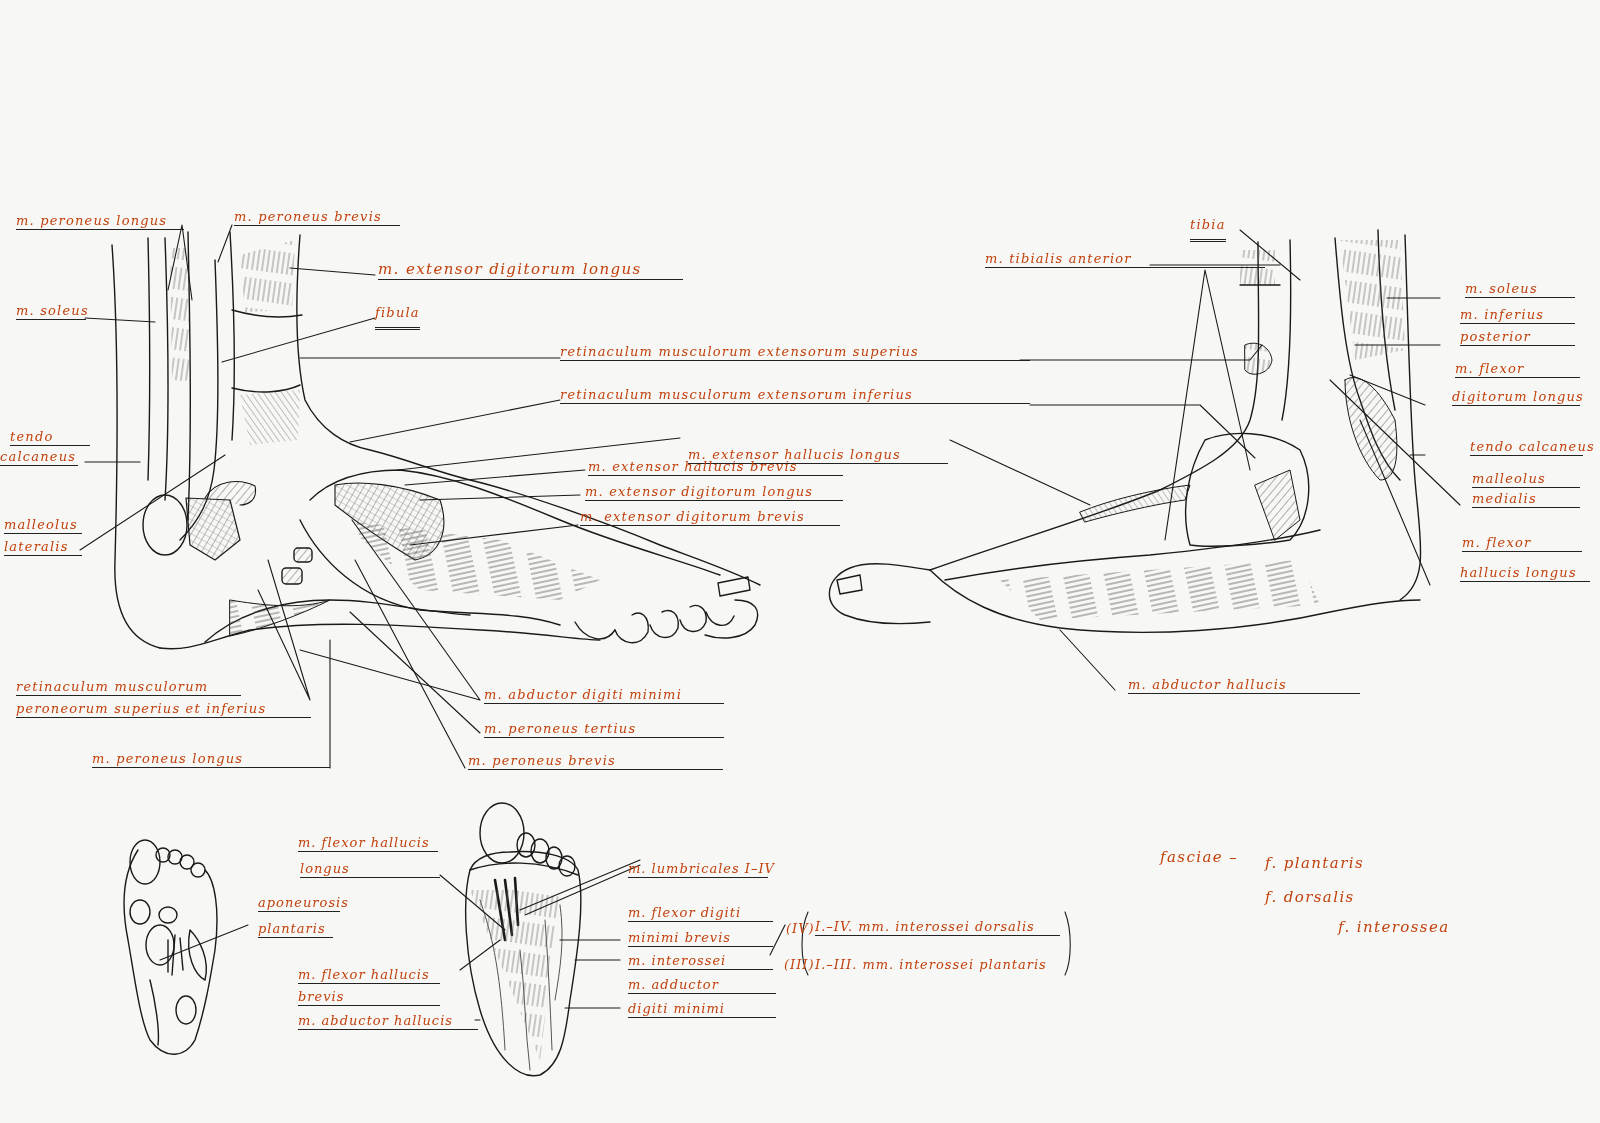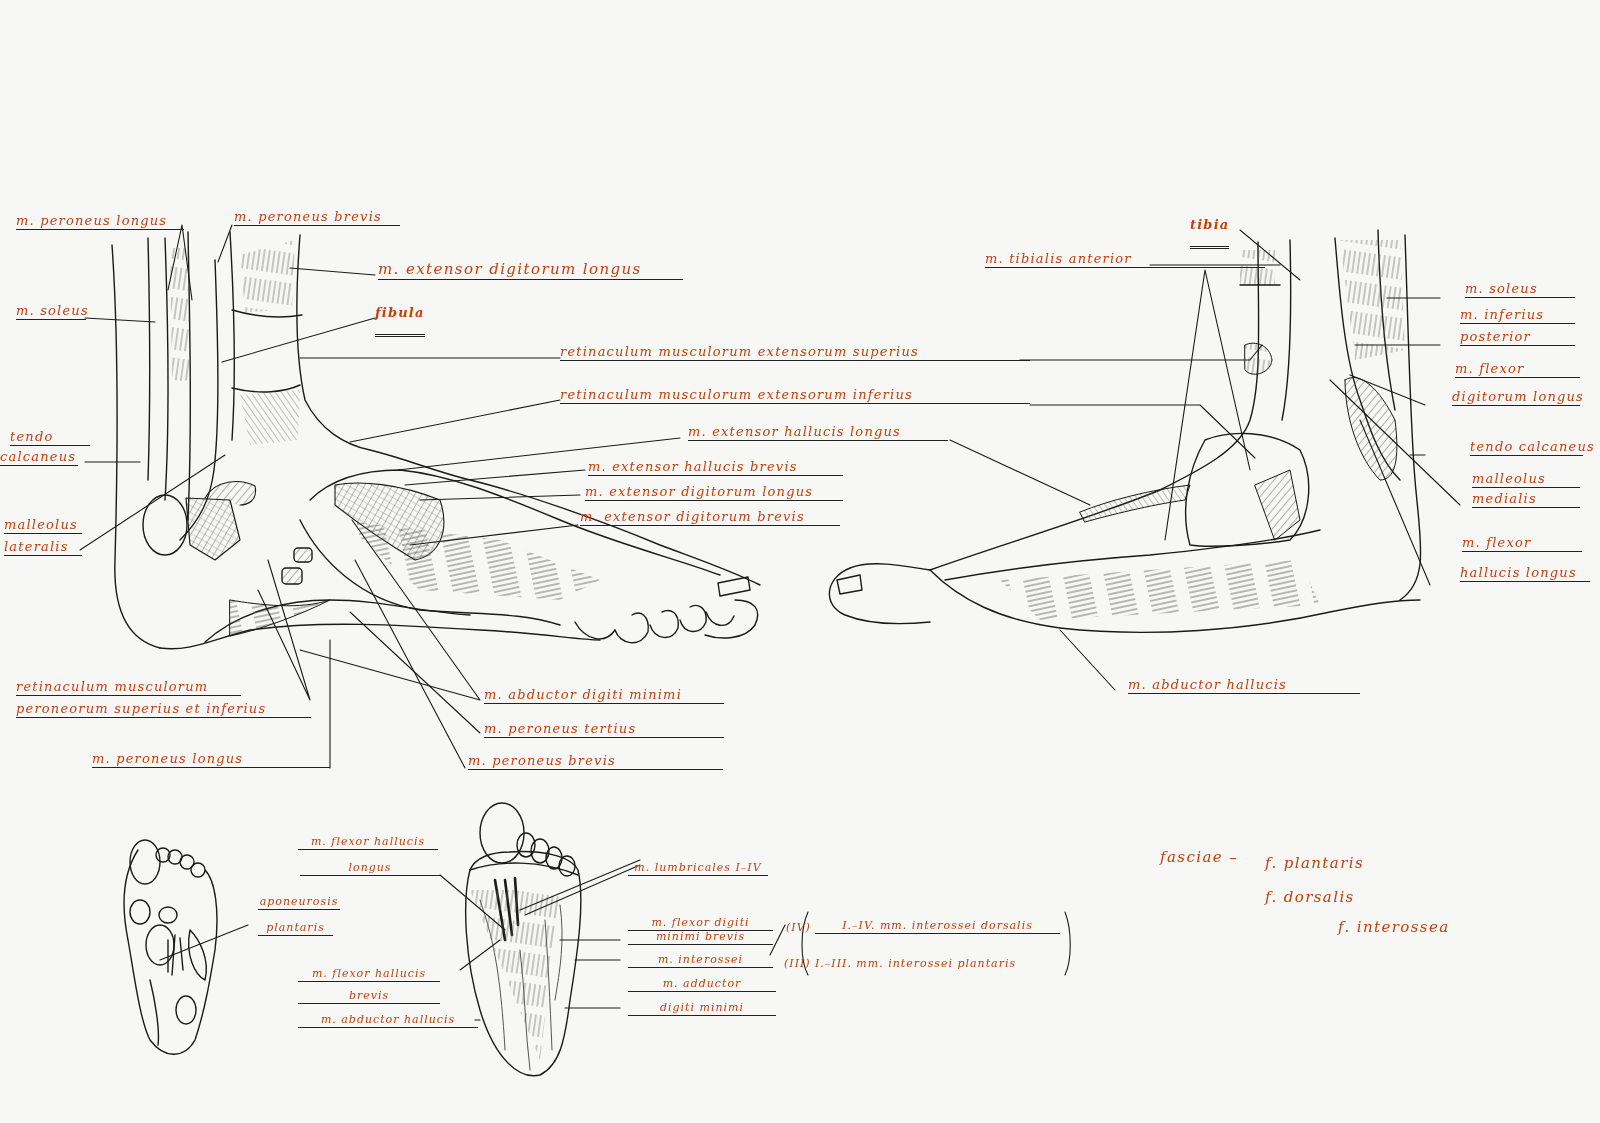--- a/index.html
+++ b/index.html
@@ -2,22 +2,22 @@
 <html><head>
 <meta charset="utf-8">
 <style>
   html,body{margin:0;padding:0;}
   body{width:1600px;height:1123px;background:#f7f7f5;position:relative;overflow:hidden;
        font-family:"DejaVu Serif", serif;color:#1a1a1a;}
   svg.art{position:absolute;left:0;top:0;width:1600px;height:1123px;}
   .lbl{position:absolute;font-family:"DejaVu Serif", serif;font-style:italic;font-size:13px;
        letter-spacing:1.2px;color:#c2410c;white-space:nowrap;line-height:1;}
   .lbl.u{border-bottom:1.5px solid #222;padding-bottom:2px;}
-  .lbl.dbl{border-bottom:3px double #222;padding-bottom:15px;font-weight:bold;}
-  .lbl.sm{font-size:11px;letter-spacing:1px;text-align:center;}
+  .lbl.dbl{border-bottom:3px double #222;padding-bottom:8px;}
+  .lbl.sm{font-size:13px;letter-spacing:1px;}
   .lbl.lg{font-size:15px;letter-spacing:1.4px;}
 </style>
 </head>
 <body>
 
 <svg class="art" viewBox="0 0 1600 1123" xmlns="http://www.w3.org/2000/svg">
   <defs>
     <pattern id="hatch" width="6" height="6" patternUnits="userSpaceOnUse" patternTransform="rotate(40)">
       <line x1="0" y1="0" x2="0" y2="6" stroke="#555" stroke-width="0.9"></line>
     </pattern>
@@ -184,21 +184,21 @@
   </g>
 </svg>
 
 <div class="lbl u" style="left:16px;top:214px;width:168px;">m. peroneus longus</div>
 <div class="lbl u" style="left:234px;top:210px;width:166px;">m. peroneus brevis</div>
 <div class="lbl u lg" style="left:378px;top:262px;width:305px;">m. extensor digitorum longus</div>
 <div class="lbl u" style="left:16px;top:304px;width:70px;">m. soleus</div>
 <div class="lbl dbl" style="left:375px;top:306px;">fibula</div>
 <div class="lbl u" style="left:560px;top:345px;width:470px;">retinaculum musculorum extensorum superius</div>
 <div class="lbl u" style="left:560px;top:388px;width:470px;">retinaculum musculorum extensorum inferius</div>
-<div class="lbl u" style="left:688px;top:425px;width:260px;font-style:italic;">m. extensor hallucis longus</div>
+<div class="lbl u" style="left:688px;top:448px;width:260px;font-style:italic;">m. extensor hallucis longus</div>
 <div class="lbl u" style="left:10px;top:430px;width:80px;">tendo</div>
 <div class="lbl u" style="left:0;top:450px;width:78px;">calcaneus</div>
 <div class="lbl u" style="left:588px;top:460px;width:255px;">m. extensor hallucis brevis</div>
 <div class="lbl u" style="left:585px;top:485px;width:258px;">m. extensor digitorum longus</div>
 <div class="lbl u" style="left:580px;top:510px;width:260px;">m. extensor digitorum brevis</div>
 <div class="lbl u" style="left:4px;top:518px;width:78px;">malleolus</div>
 <div class="lbl u" style="left:4px;top:540px;width:78px;">lateralis</div>
 <div class="lbl u" style="left:16px;top:680px;width:225px;">retinaculum musculorum</div>
 <div class="lbl u" style="left:16px;top:702px;width:295px;">peroneorum superius et inferius</div>
 <div class="lbl u" style="left:484px;top:688px;width:240px;">m. abductor digiti minimi</div>
@@ -221,21 +221,21 @@
 <div class="lbl u" style="left:1128px;top:678px;width:232px;">m. abductor hallucis</div>
 
 <div class="lbl u sm" style="left:298px;top:836px;width:140px;">m. flexor hallucis</div>
 <div class="lbl u sm" style="left:300px;top:862px;width:140px;">longus</div>
 <div class="lbl u sm" style="left:258px;top:896px;width:82px;">aponeurosis</div>
 <div class="lbl u sm" style="left:258px;top:922px;width:75px;">plantaris</div>
 <div class="lbl u sm" style="left:298px;top:968px;width:142px;">m. flexor hallucis</div>
 <div class="lbl u sm" style="left:298px;top:990px;width:142px;">brevis</div>
 <div class="lbl u sm" style="left:298px;top:1014px;width:180px;">m. abductor hallucis</div>
 <div class="lbl u sm" style="left:628px;top:862px;width:140px;">m. lumbricales I–IV</div>
-<div class="lbl u sm" style="left:628px;top:906px;width:145px;margin-top:11px;">m. flexor digiti</div>
+<div class="lbl u sm" style="left:628px;top:906px;width:145px;">m. flexor digiti</div>
 <div class="lbl u sm" style="left:628px;top:931px;width:145px;">minimi brevis</div>
 <div class="lbl u sm" style="left:628px;top:954px;width:145px;">m. interossei</div>
 <div class="lbl u sm" style="left:628px;top:978px;width:148px;">m. adductor</div>
 <div class="lbl u sm" style="left:628px;top:1002px;width:148px;">digiti minimi</div>
 <div class="lbl sm" style="left:786px;top:922px;">(IV)</div>
 <div class="lbl sm" style="left:784px;top:958px;">(III)</div>
 <div class="lbl u sm" style="left:815px;top:920px;width:245px;">I.–IV. mm. interossei dorsalis</div>
 <div class="lbl sm" style="left:815px;top:958px;">I.–III. mm. interossei plantaris</div>
 
 <div class="lbl lg" style="left:1160px;top:850px;">fasciae –</div>

